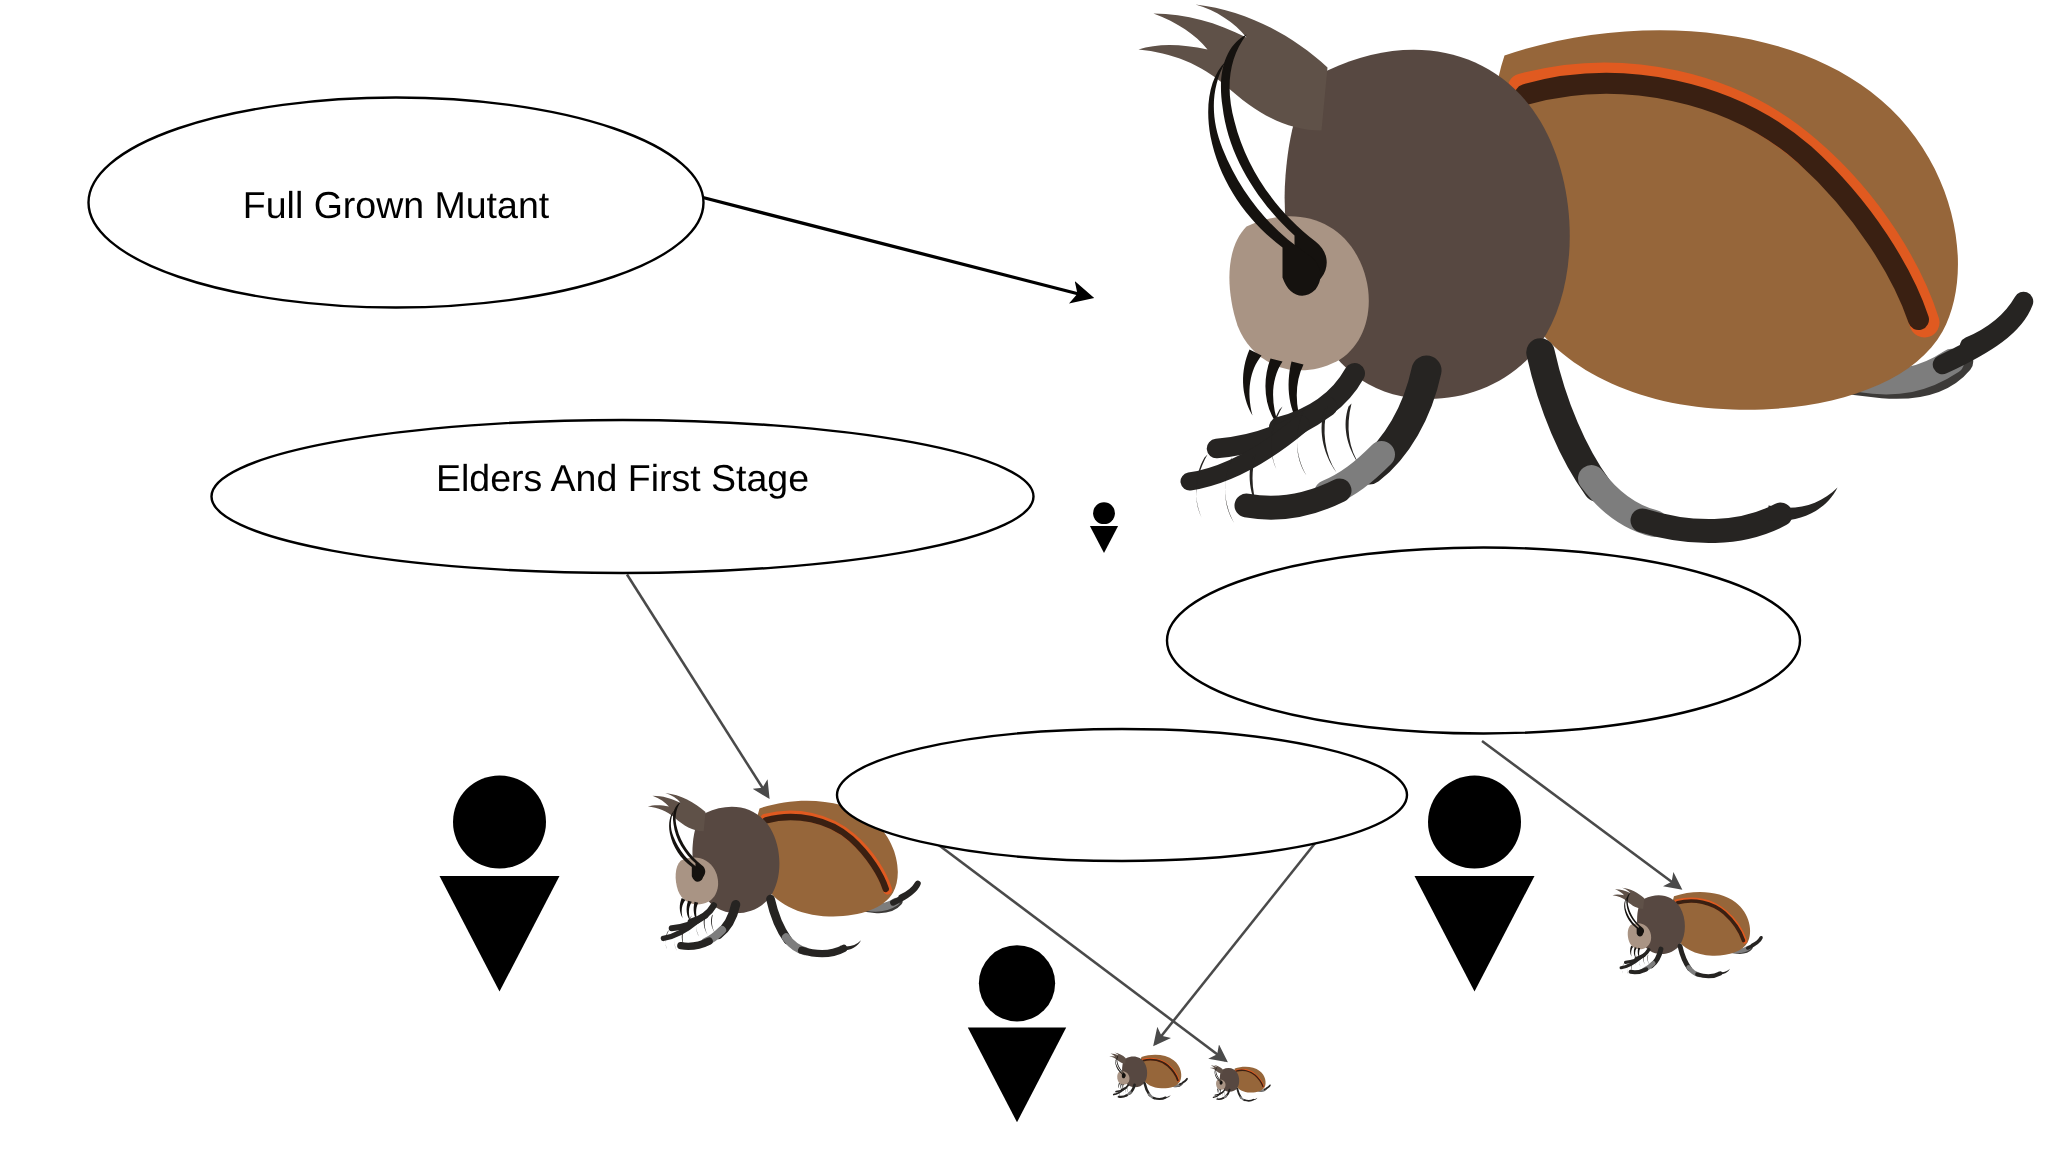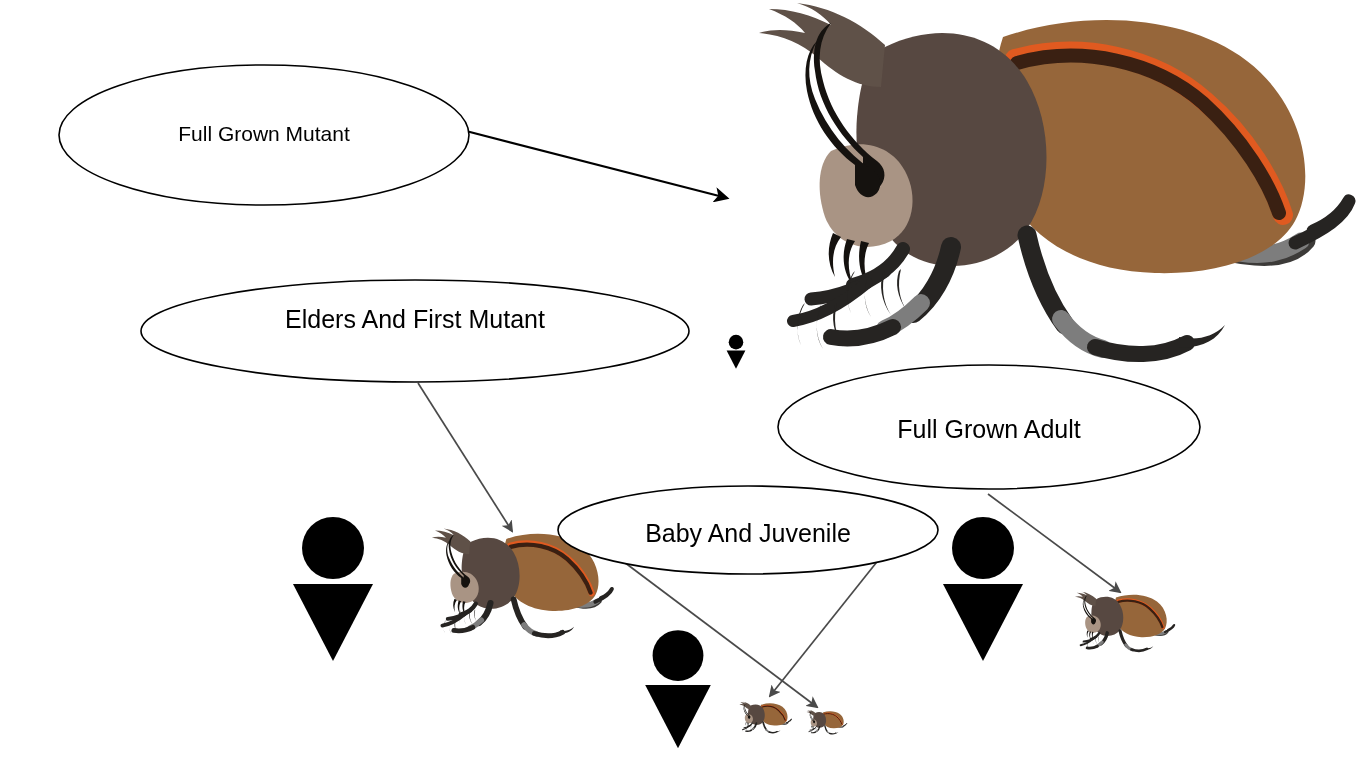--- a/index.html
+++ b/index.html
@@ -170,21 +170,19 @@
     </g>
 
     <g>
       <ellipse cx="264" cy="135" rx="205" ry="70" fill="#ffffff" stroke="#000000" stroke-width="1.6"></ellipse>
       <ellipse cx="415" cy="331" rx="274" ry="51" fill="#ffffff" stroke="#000000" stroke-width="1.6"></ellipse>
       <ellipse cx="989" cy="427" rx="211" ry="62" fill="#ffffff" stroke="#000000" stroke-width="1.6"></ellipse>
       <ellipse cx="748" cy="530" rx="190" ry="44" fill="#ffffff" stroke="#000000" stroke-width="1.6"></ellipse>
     </g>
   </svg>
 
-  <div class="callout-text" style="left:59px; top:121px; width:410px; font-size:21px;">Full Grown Mutant</div>
+  <div class="callout-text" style="left:59px; top:121px; width:410px; font-size:25px;">Full Grown Mutant</div>
 
-  <div class="callout-text" style="left:141px; top:303px; width:548px; font-size:25px;">Elders And First Mutant</div>
+  <div class="callout-text" style="left:141px; top:303px; width:548px; font-size:25px;">Elders And First Stage</div>
 
-  <div class="callout-text" style="left:778px; top:413px; width:422px; font-size:25px;">Full Grown Adult</div>
 
-  <div class="callout-text" style="left:558px; top:517px; width:380px; font-size:25px;">Baby And Juvenile</div>
 
 </div>
 
 </body></html>

